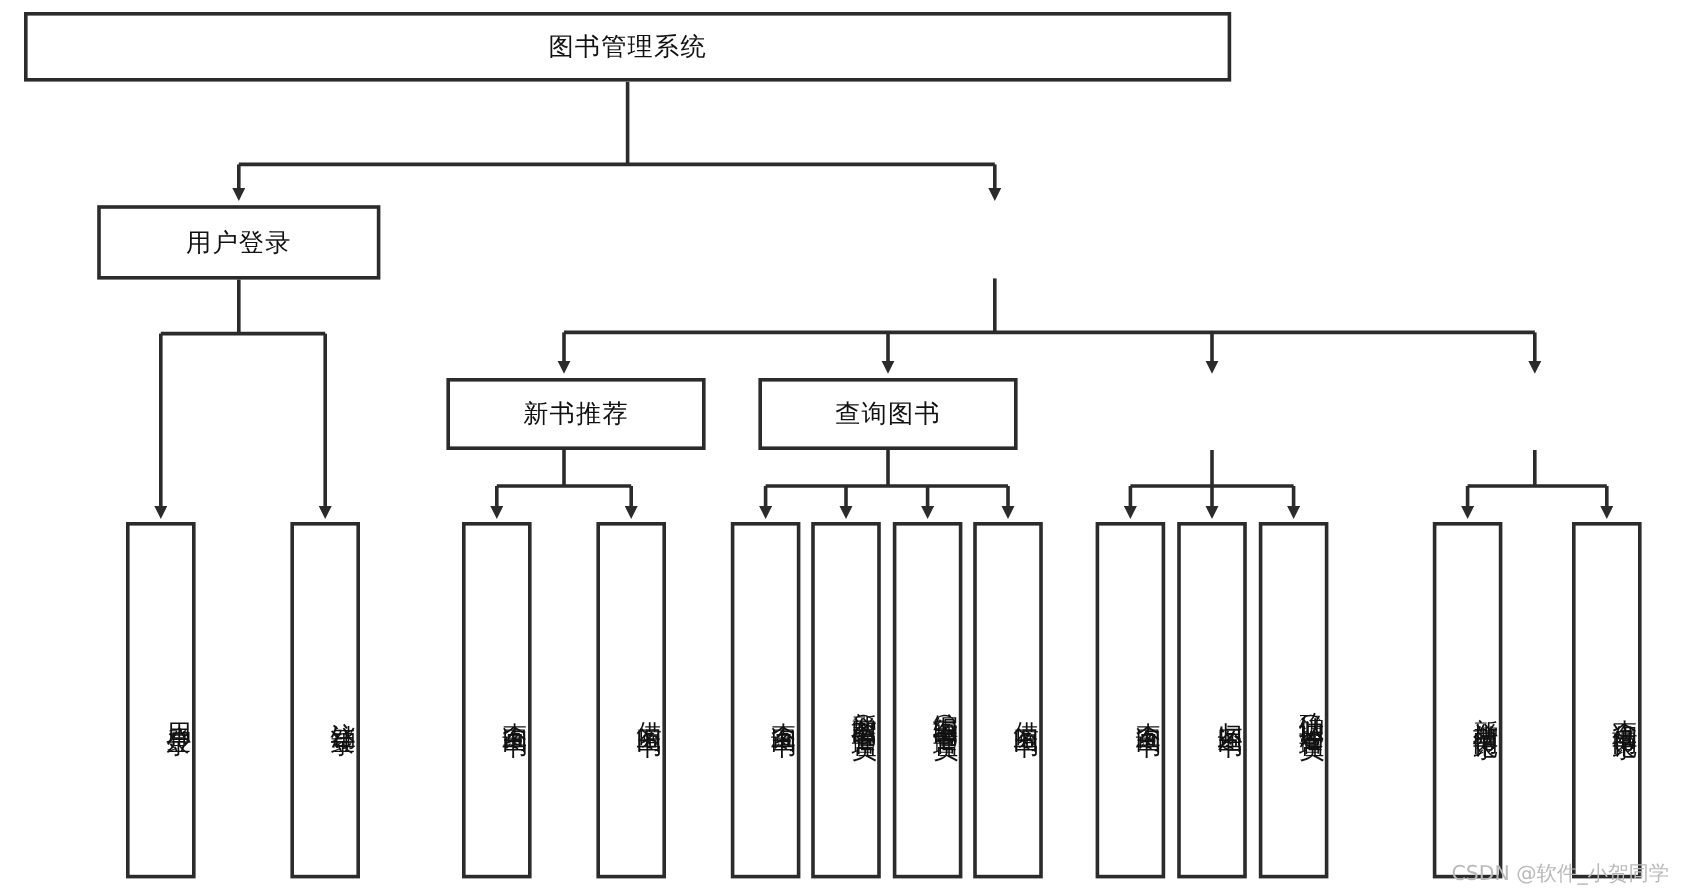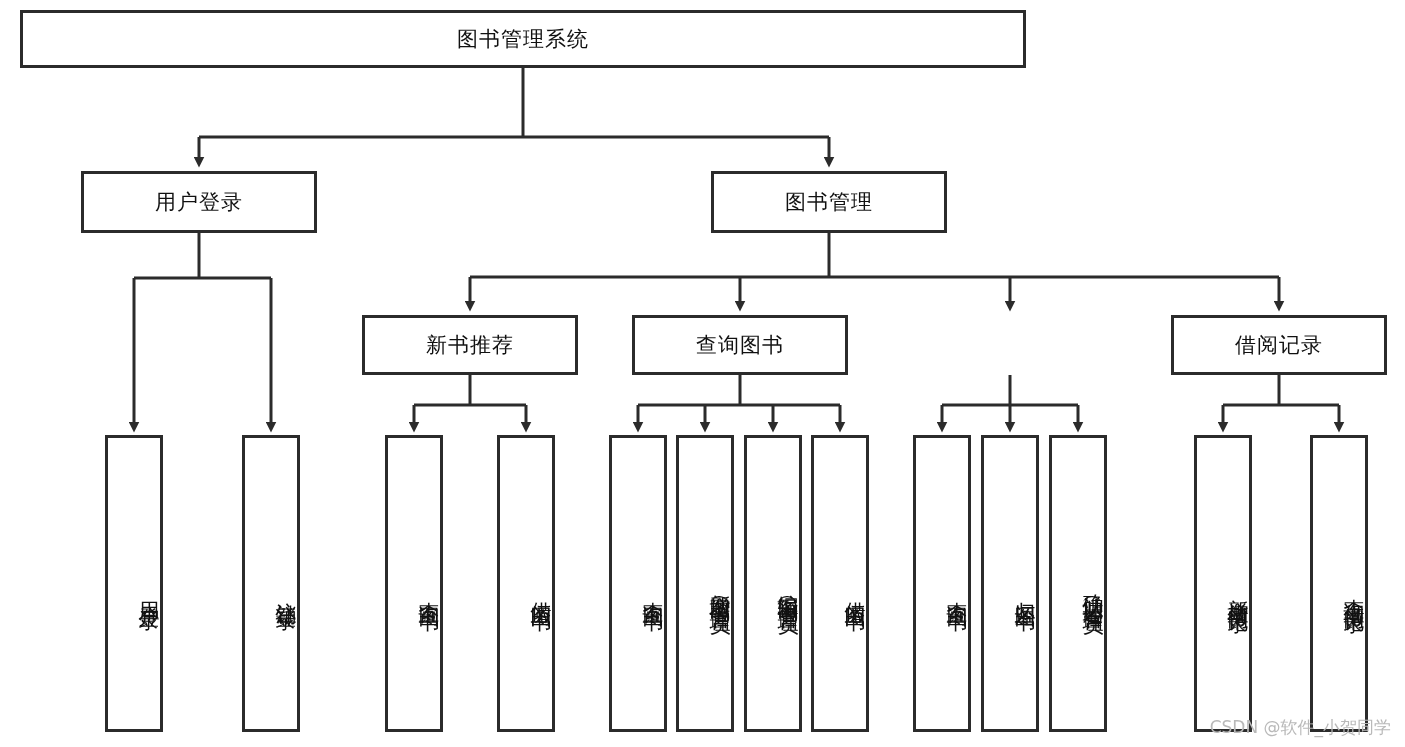--- a/index.html
+++ b/index.html
@@ -118,36 +118,30 @@
   </svg>
 
   <div class="node horiz" style="left:20px; top:10px; width:1006px; height:58px;">
     <span>图书管理系统</span>
   </div>
 
   <div class="node horiz" style="left:81px; top:171px; width:236px; height:62px;">
     <span>用户登录</span>
   </div>
 
-  <div class="node horiz" style="left:711px; top:171px; width:236px; height:62px;">
-    <span>图书管理</span>
-  </div>
 
-  <div class="node horiz" style="left:362px; top:315px; width:216px; height:60px;">
+  <div class="node horiz" style="left:372px; top:315px; width:216px; height:60px;">
     <span>新书推荐</span>
   </div>
 
   <div class="node horiz" style="left:632px; top:315px; width:216px; height:60px;">
     <span>查询图书</span>
   </div>
 
 
-  <div class="node horiz" style="left:1171px; top:315px; width:216px; height:60px;">
-    <span>借阅记录</span>
-  </div>
 
   <div class="node vert" style="left:105px; top:435px; width:58px; height:297px;">
     <span class="vtxt">用户登录</span>
   </div>
 
   <div class="node vert" style="left:242px; top:435px; width:58px; height:297px;">
     <span class="vtxt">注销登录</span>
   </div>
 
   <div class="node vert" style="left:385px; top:435px; width:58px; height:297px;">

